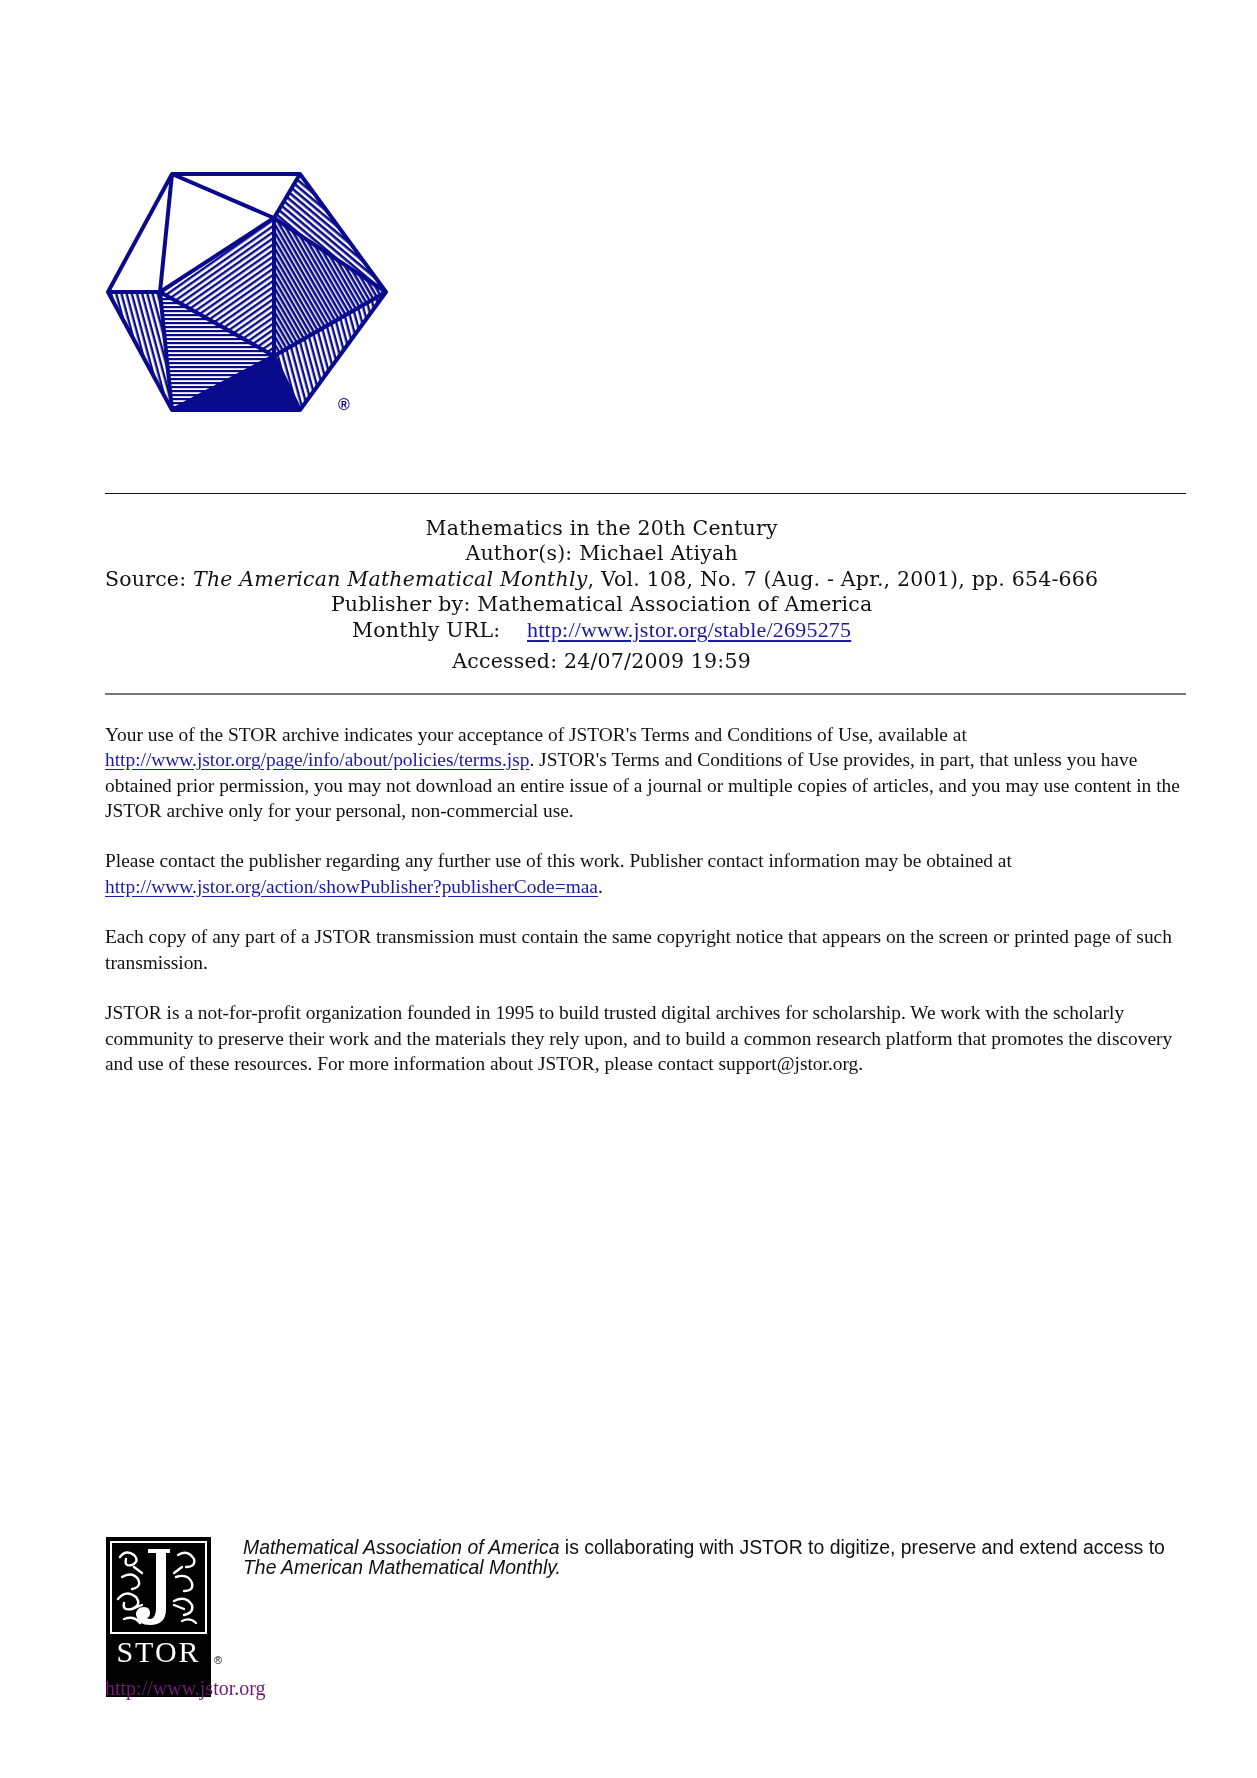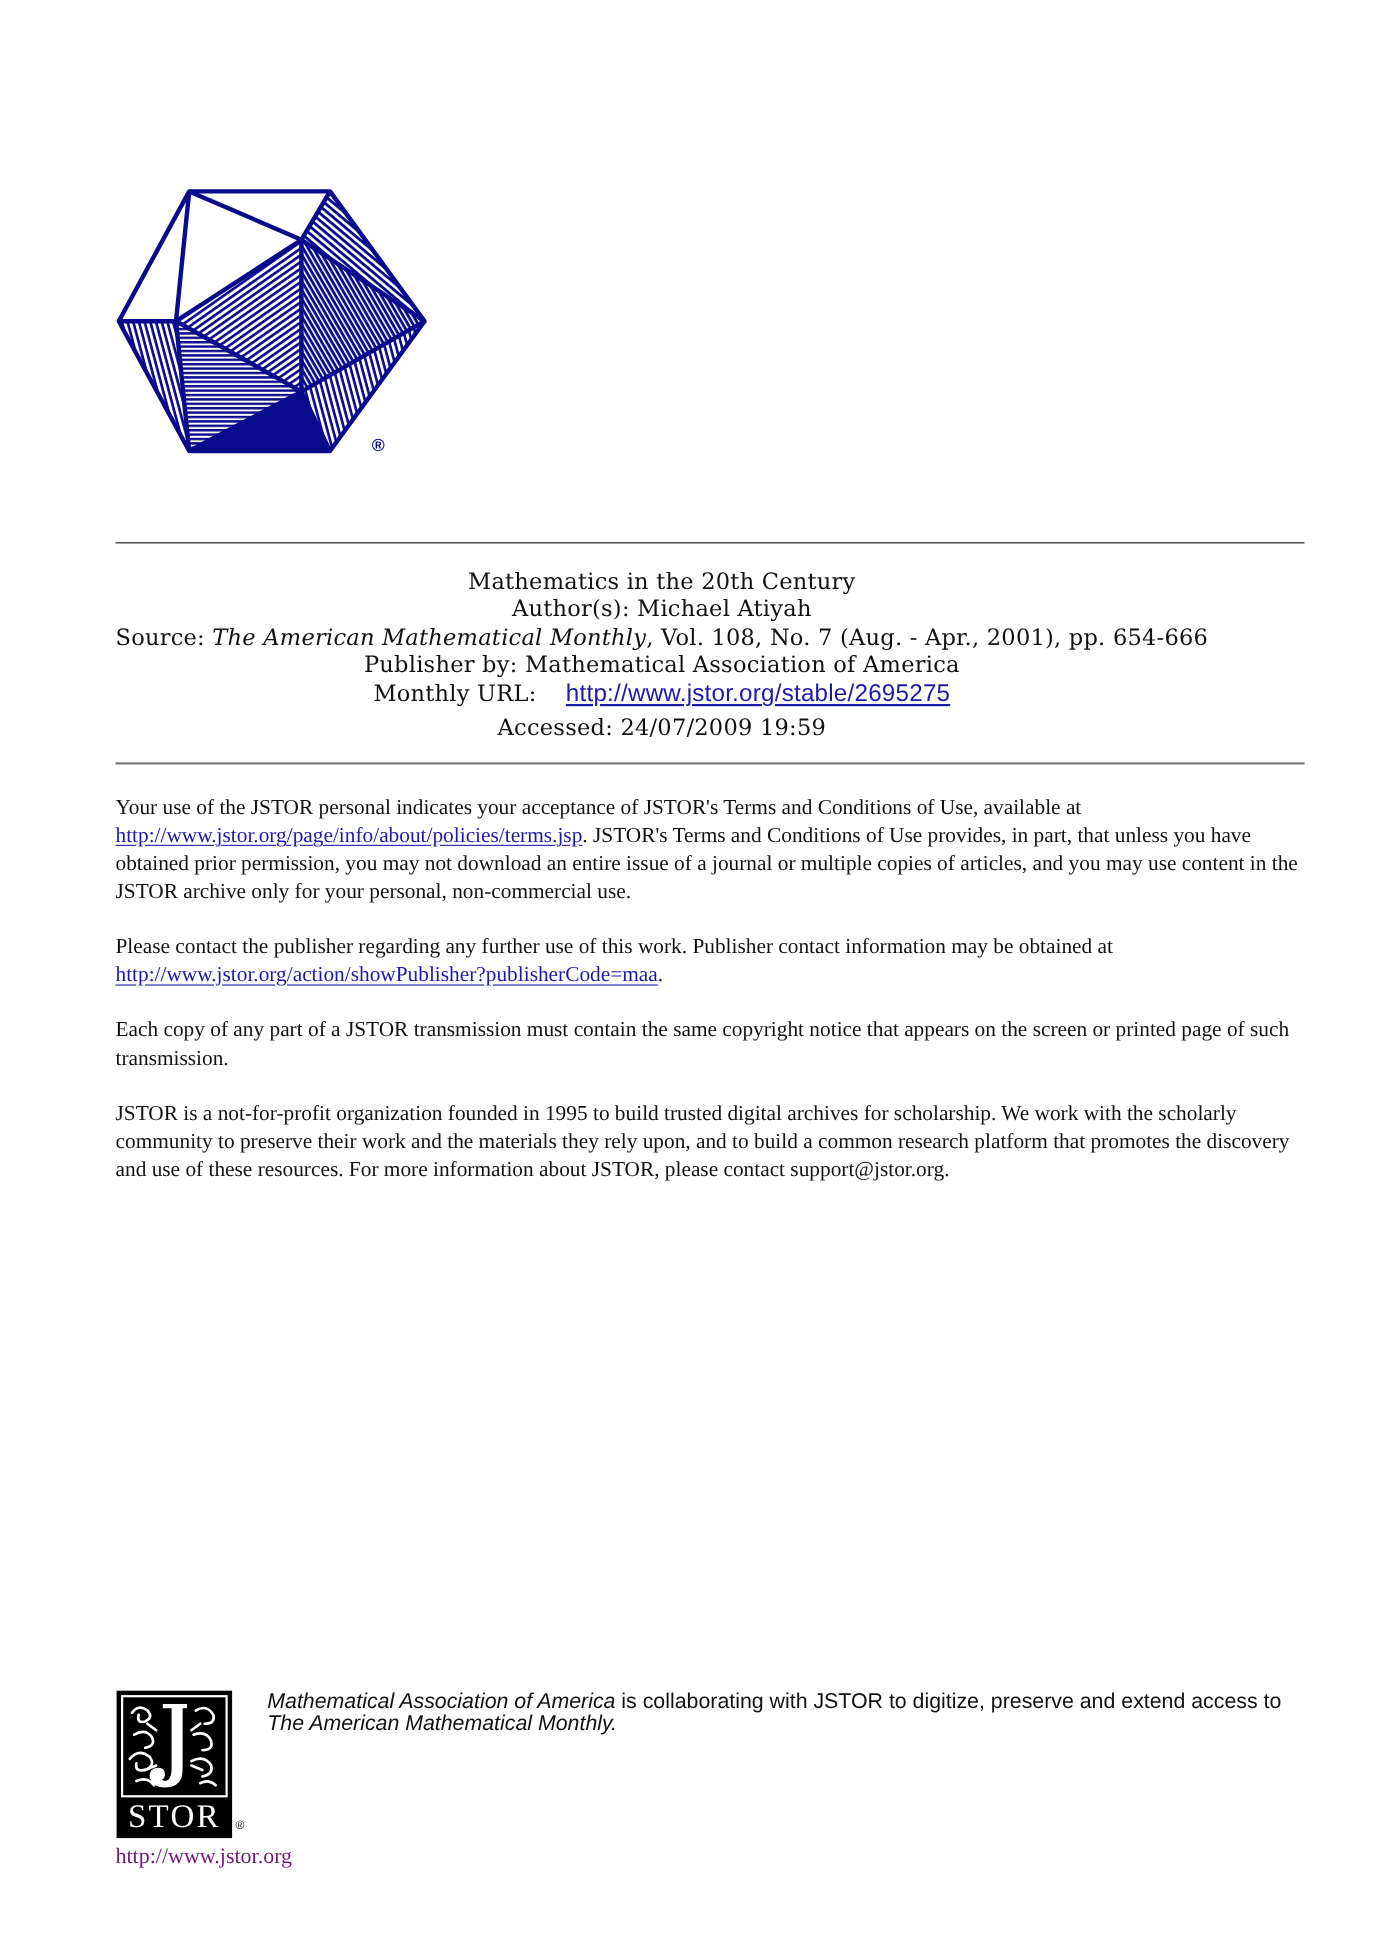--- a/index.html
+++ b/index.html
@@ -5,25 +5,25 @@
   html, body { margin: 0; padding: 0; background: #ffffff; }
   body { width: 1257px; height: 1778px; position: relative; overflow: hidden; color: #111; }
   .abs { position: absolute; }
   .logo-maa { left: 104px; top: 166px; width: 285px; height: 250px; }
   .rule-top { left: 105px; top: 493px; width: 1081px; height: 0; border-top: 1.5px solid #111; }
   .rule-bottom { left: 105px; top: 693px; width: 1081px; height: 0; border-top: 2px solid #777; }
   .meta { left: 105px; top: 516px; font-family: "DejaVu Serif", serif; font-size: 20.5px; line-height: 25.3px; color: #111; letter-spacing: 0.2px; }
   .meta .line { white-space: nowrap; text-align: center; }
   .meta .ital { font-style: italic; }
   .meta .link, .body-text .link { color: #1a1aa6; text-decoration: underline; text-decoration-color: #1a1aa6; text-underline-offset: 3px; }
-  .meta .link { font-family: Liberation Sans, sans-serif; font-size: 22px; margin-left: 20px; }
+  .meta .link { font-family: Liberation Serif, serif; font-size: 22px; margin-left: 20px; }
   .meta .accessed { margin-top: 6px; }
   .body-text { left: 105px; top: 722px; width: 1090px; font-family: "Liberation Serif", serif; font-size: 19.4px; line-height: 25.3px; color: #111; }
   .body-text p { margin: 0 0 25.3px 0; }
-  .jstor-logo { left: 106px; top: 1537px; width: 105px; height: 134px; background: #000; }
+  .jstor-logo { left: 106px; top: 1537px; width: 105px; height: 160px; background: #000; }
   .jstor-logo .frame { position: absolute; left: 4px; top: 4px; width: 97px; height: 93px; border: 2px solid #fff; box-sizing: border-box; overflow: hidden; }
   .jstor-logo .stor { position: absolute; left: 0; top: 97px; width: 105px; text-align: center; color: #fff; font-family: "Liberation Serif", serif; font-size: 30px; letter-spacing: 2px; line-height: 36px; }
   .reg-small { left: 214px; top: 1654px; font-family: "Liberation Sans", sans-serif; font-size: 11px; color: #111; }
   .jstor-url { left: 105px; top: 1677px; font-family: "Liberation Serif", serif; font-size: 20px; color: #701a75; }
   .collab { left: 243px; top: 1537px; font-family: Liberation Sans, sans-serif; font-size: 19.4px; line-height: 20px; color: #111; }
   .collab .ital { font-style: italic; }
 </style>
 </head>
 <body>
 
@@ -104,21 +104,21 @@
   <div class="line accessed">
     <span>Accessed:</span>
     <span>24/07/2009 19:59</span>
   </div>
 </div>
 
 <div class="abs rule-bottom"></div>
 
 <div class="abs body-text">
   <p>
-    <span>Your use of the JSTOR personal indicates your acceptance of JSTOR's Terms and Conditions of Use, available at</span><br>
+    <span>Your use of the STOR archive indicates your acceptance of JSTOR's Terms and Conditions of Use, available at</span><br>
     <a class="link">http://www.jstor.org/page/info/about/policies/terms.jsp</a><span>. JSTOR's Terms and Conditions of Use provides, in part, that unless you have obtained prior permission, you may not download an entire issue of a journal or multiple copies of articles, and you may use content in the JSTOR archive only for your personal, non-commercial use.</span>
   </p>
   <p>
     <span>Please contact the publisher regarding any further use of this work. Publisher contact information may be obtained at</span><br>
     <a class="link">http://www.jstor.org/action/showPublisher?publisherCode=maa</a><span>.</span>
   </p>
   <p>Each copy of any part of a JSTOR transmission must contain the same copyright notice that appears on the screen or printed page of such transmission.</p>
   <p>JSTOR is a not-for-profit organization founded in 1995 to build trusted digital archives for scholarship. We work with the scholarly community to preserve their work and the materials they rely upon, and to build a common research platform that promotes the discovery and use of these resources. For more information about JSTOR, please contact support@jstor.org.</p>
 </div>
 

